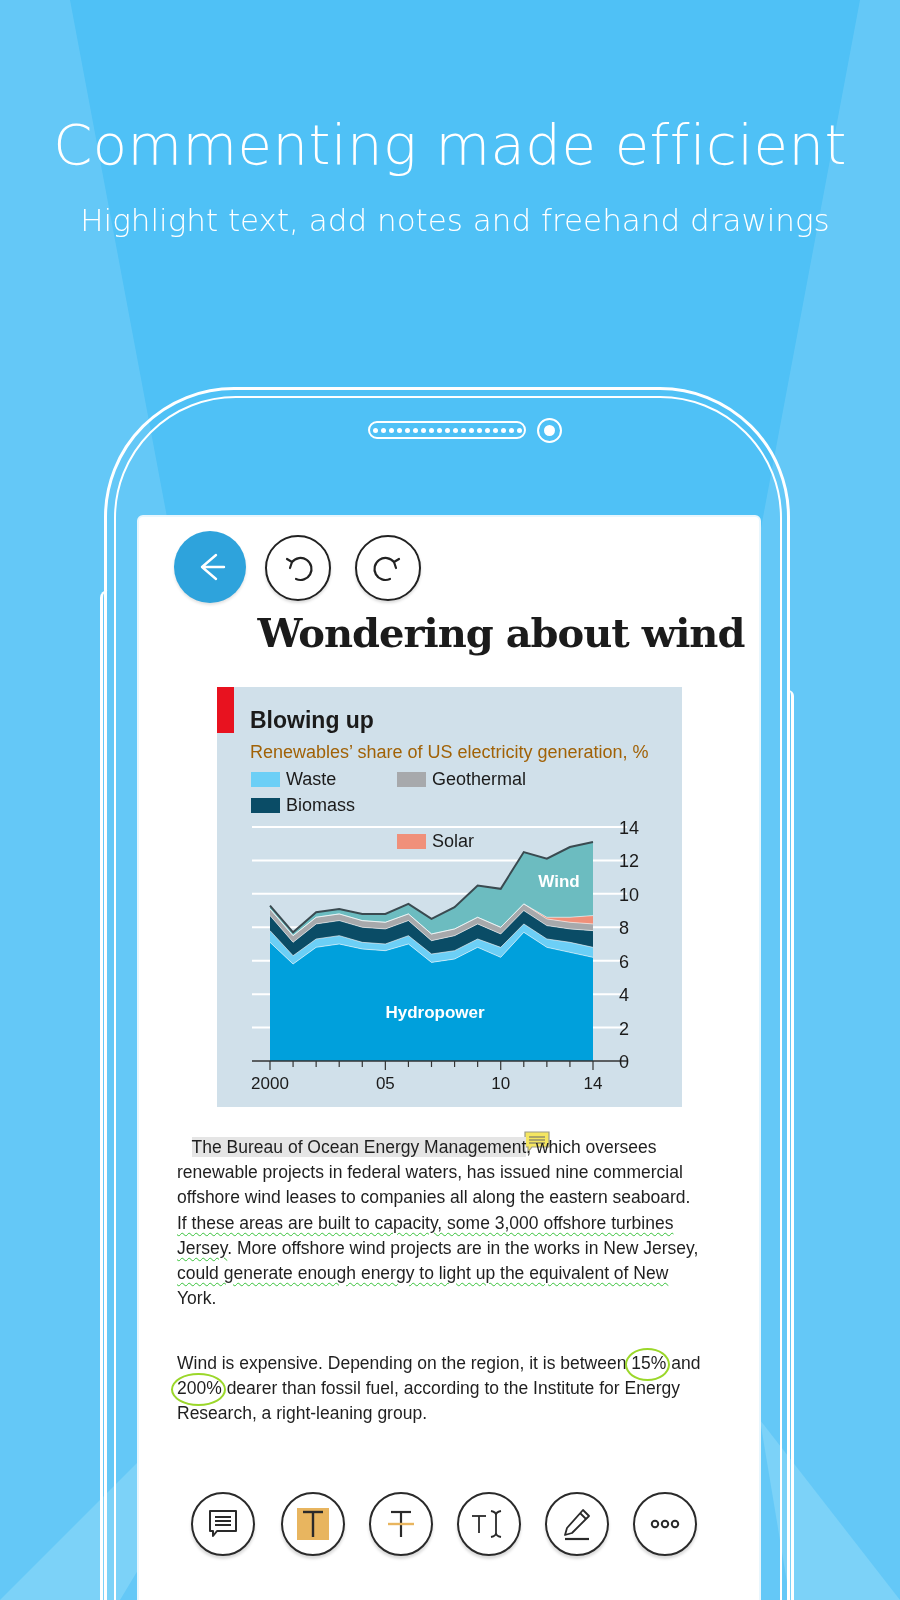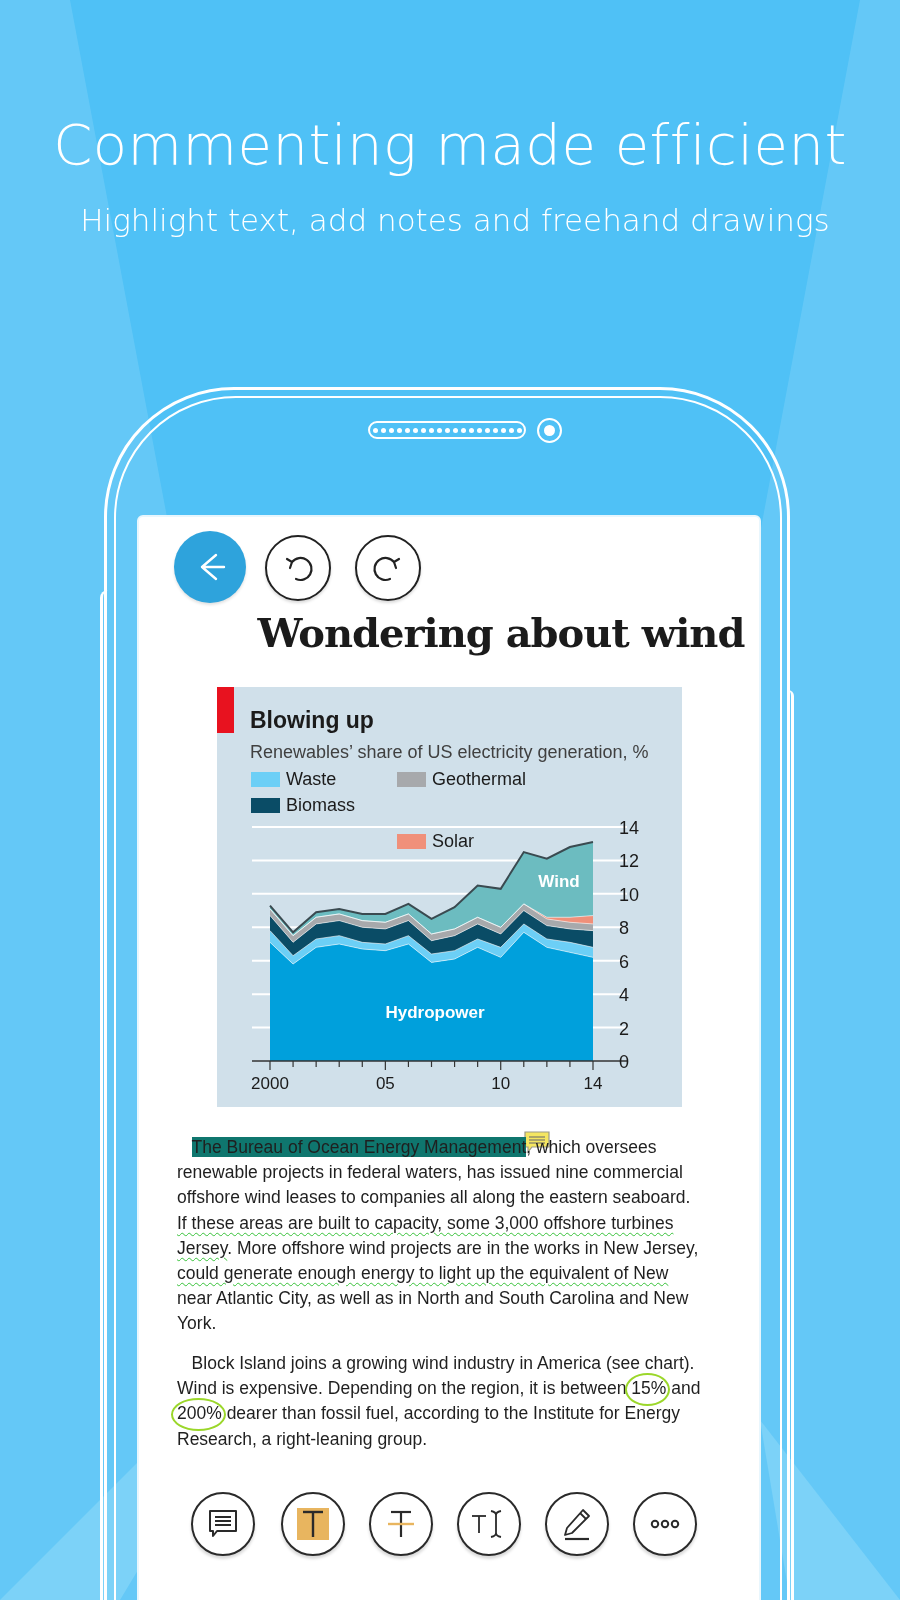--- a/index.html
+++ b/index.html
@@ -73,36 +73,36 @@
     position: absolute; left: 78px; top: 170px; width: 465px; height: 420px;
     background: #d0e0ea;
   }
   .chart-red { position: absolute; left: 0; top: 0; width: 17px; height: 46px; background: #e8121f; }
   .chart-title {
     position: absolute; left: 33px; top: 20px; font-family: "Liberation Sans", sans-serif;
     font-weight: bold; font-size: 23px; color: #1b1b1b;
   }
   .chart-subtitle {
     position: absolute; left: 33px; top: 55px; font-family: "Liberation Sans", sans-serif;
-    font-size: 18px; color: #404040;
+    font-size: 18px; color: #a16207;
   }
   .legend-item {
     position: absolute; display: flex; align-items: center; gap: 6px;
     font-family: "Liberation Sans", sans-serif; font-size: 18px; color: #1b1b1b;
   }
   .legend-swatch { width: 29px; height: 15px; display: inline-block; }
   .chart-svg { position: absolute; left: 0; top: 0; }
   .note-icon { position: absolute; left: 384px; top: 613px; }
   .para {
     position: absolute; left: 38px; width: 555px;
     font-family: "Liberation Sans", sans-serif; font-size: 17.5px; color: #1f1f1f;
     line-height: 25.2px;
   }
   .para .line { white-space: nowrap; display: block; }
-  .hl { background: #0f766e; }
+  .hl { background: #e5e5e5; }
   .squig {
     text-decoration: underline wavy #38c23a; text-decoration-thickness: 1px; text-underline-offset: 3px;
   }
   .circled { position: relative; }
   .circled::after {
     content: ""; position: absolute; left: -6px; top: -5px; right: -4px; bottom: -8px;
     border: 2.5px solid #9bd72a; border-radius: 50%;
   }
   .toolbar {
     position: absolute; left: 52px; top: 975px; width: 520px; height: 70px;
@@ -258,26 +258,24 @@
     <line x1="6" y1="13" x2="22" y2="13" stroke="#7b7a6a" stroke-width="1.2"></line>
   </svg>
 
   <div class="para" style="top:618px;">
     <span class="line">&nbsp;&nbsp;&nbsp;<span class="hl">The Bureau of Ocean  Energy Management</span><span>, which oversees</span></span>
     <span class="line">renewable projects in federal  waters,  has issued  nine commercial</span>
     <span class="line">offshore  wind  leases to companies all along the eastern seaboard.</span>
     <span class="line"><span class="squig">If these areas are built to capacity, some 3,000 offshore turbines</span></span>
     <span class="line"><span class="squig">Jersey</span><span>. More offshore wind projects are in the works in New Jersey,</span></span>
     <span class="line"><span class="squig">could generate enough energy to light up the equivalent of New</span></span>
-    <span class="line">near Atlantic City, as well as in North and South Carolina and New</span>
     <span class="line">York.</span>
   </div>
 
   <div class="para" style="top:834px;">
-    <span class="line">&nbsp;&nbsp;&nbsp;<span>Block Island joins a growing wind industry in America (see chart).</span></span>
     <span class="line"><span>Wind is expensive. Depending on the region, it is between </span><span class="circled">15%</span><span> and</span></span>
     <span class="line"><span class="circled">200%</span><span> dearer than fossil fuel, according to  the  Institute  for Energy</span></span>
     <span class="line">Research, a  right-leaning group.</span>
   </div>
 
   <div class="toolbar">
     <div class="tool-btn" style="left:0px;">
       <svg width="36" height="36" viewBox="0 0 36 36">
         <path d="M5 5 H31 V25 H12 L8 30 L8 25 H5 Z" fill="none" stroke="#2a2a2a" stroke-width="2" stroke-linejoin="round"></path>
         <line x1="10" y1="11" x2="26" y2="11" stroke="#2a2a2a" stroke-width="2"></line>

